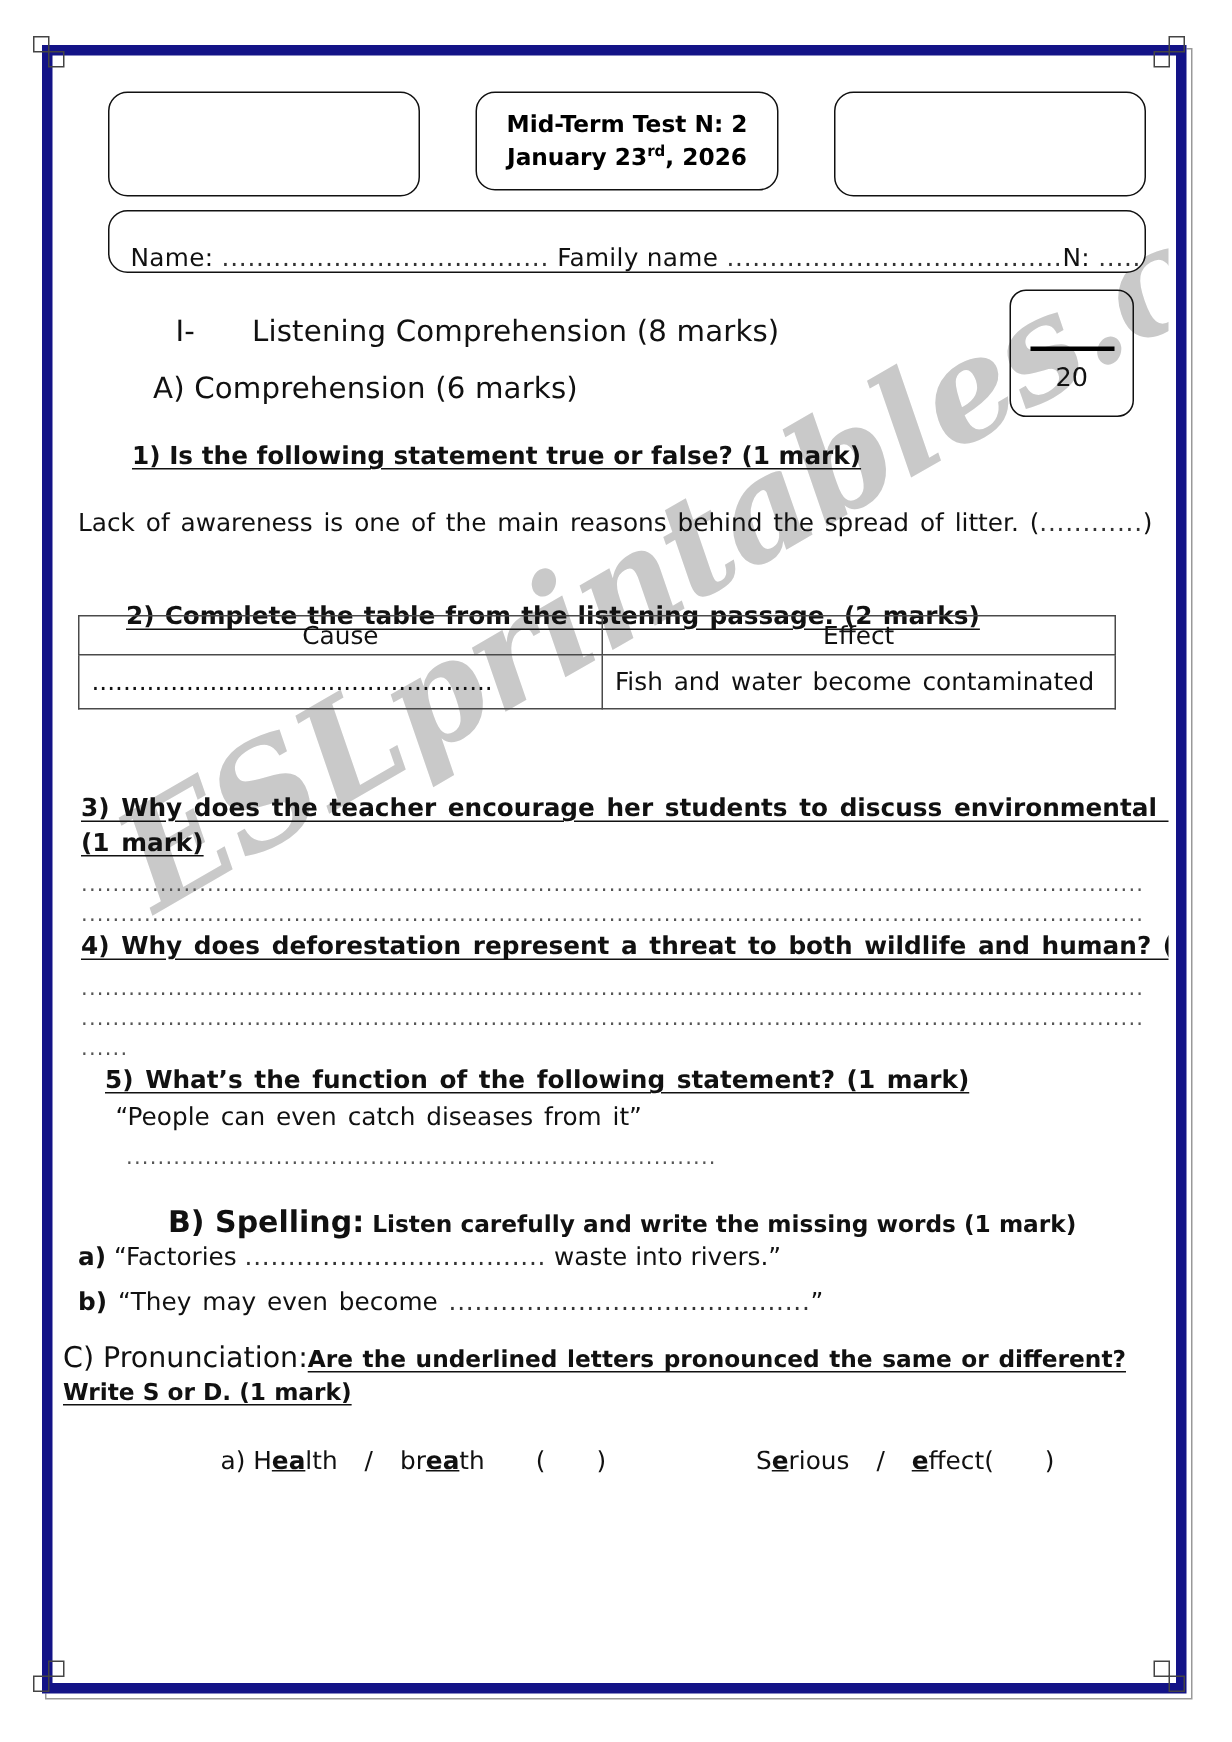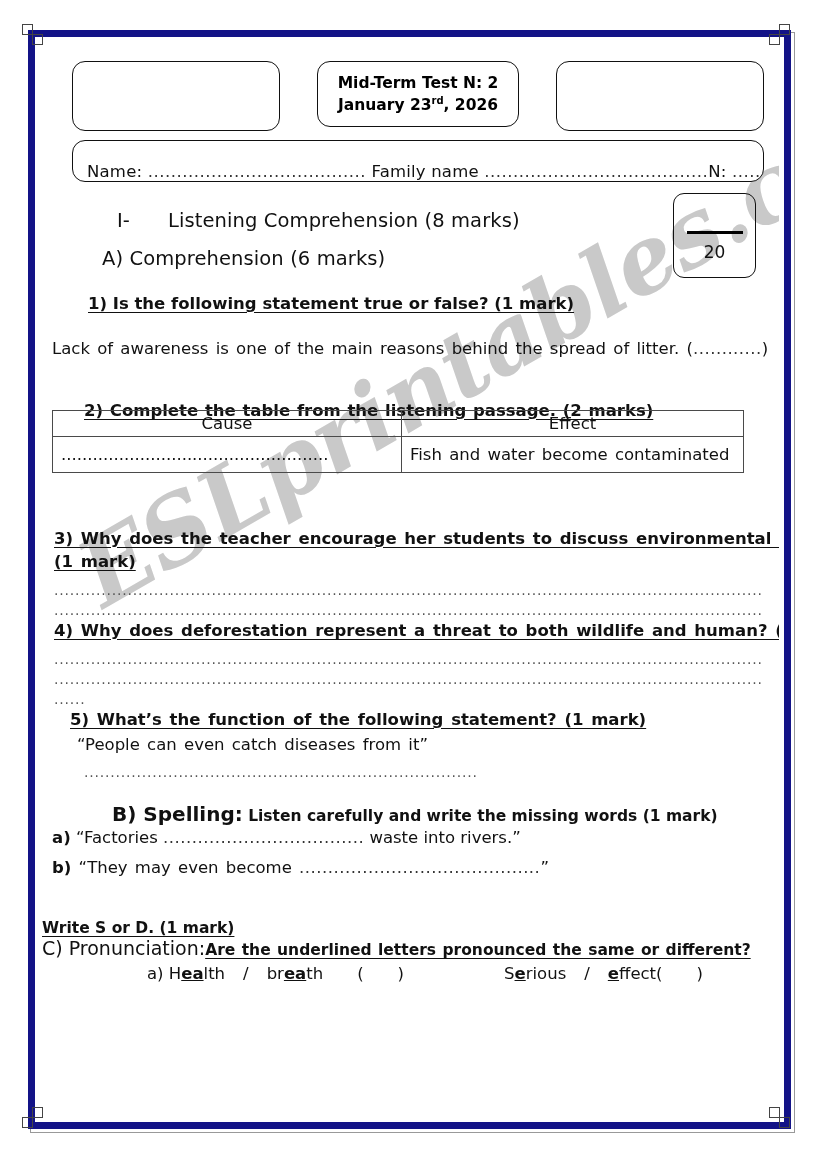--- a/index.html
+++ b/index.html
@@ -242,21 +242,21 @@
   }
   #spell-b {
     position: absolute; left: 10px; top: 664px;
     font-size: 16.5px; word-spacing: 2px;
   }
   .lbl-b { font-weight: bold; }
 
   
   #pron-head {
     position: absolute; left: 0px; top: 700px;
-    font-size: 18px; white-space: nowrap; margin-top: 43px;
+    font-size: 18px; white-space: nowrap;
   }
   #pron-head .pron-label { font-size: 19px; }
   #pron-head .pron-q {
     font-size: 15.5px; font-weight: bold;
     text-decoration: underline; text-underline-offset: 3px;
     word-spacing: 1px;
   }
   #pron-head2 {
     position: absolute; left: 0px; top: 725px;
     font-size: 15.5px; font-weight: bold;

